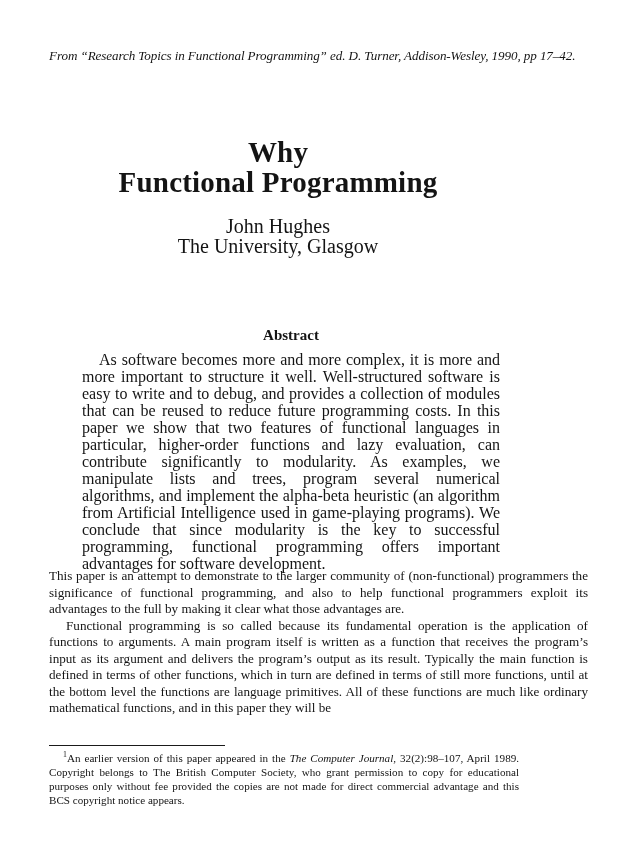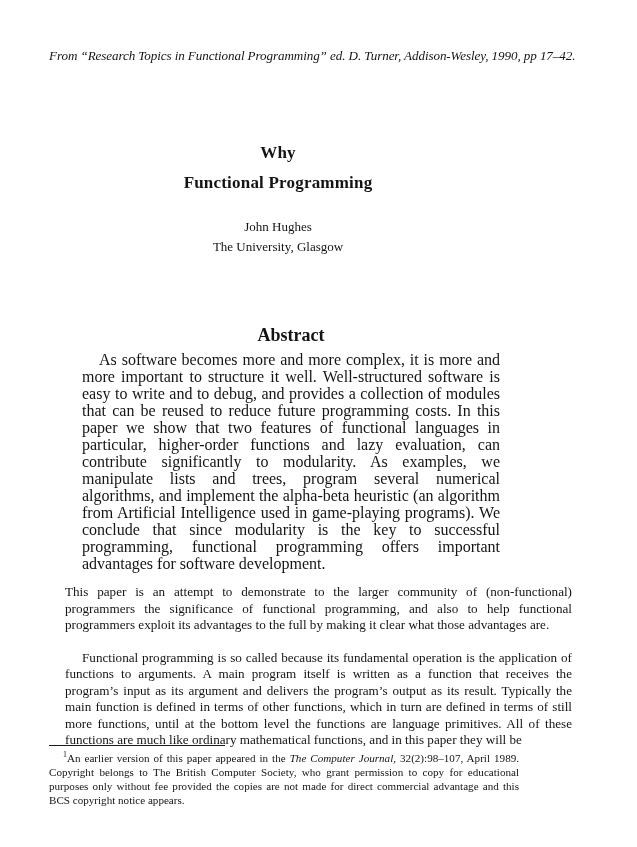--- a/index.html
+++ b/index.html
@@ -33,48 +33,48 @@
 
   
   .title-block {
     position: absolute;
     left: 49px;
     top: 138px;
     width: 458px;     
     text-align: center;
   }
   .paper-title {
-    font-size: 17px;
+    font-size: 29px;
     font-weight: bold;
     line-height: 29.5px;
     letter-spacing: 0.2px;
   }
   .paper-title .tl {
     display: block;
   }
   .author-block {
     margin-top: 20px;
-    font-size: 13px;
+    font-size: 20px;
     line-height: 19.5px;
   }
   .author-block .al {
     display: block;
   }
 
   
   .abstract {
     position: absolute;
     left: 82px;
     top: 328px;
     width: 418px;
   }
   .abstract-heading {
     text-align: center;
     font-weight: bold;
-    font-size: 18px;
+    font-size: 15px;
     line-height: 15px;
     margin-bottom: 8px;
   }
   .abstract-body {
     font-size: 16px;
     line-height: 17px;
     text-align: justify;
     text-indent: 17px;
     hyphens: auto;
     -webkit-hyphens: auto;
@@ -101,21 +101,21 @@
     left: 49px;
     top: 568px;
     width: 539px;
     font-size: 13.15px;
     line-height: 16.5px;
     text-align: justify;
     hyphens: auto;
     -webkit-hyphens: auto;
   }
   .body-text p {
-    margin: 16px;
+    margin: 0;
     text-indent: 0;
   }
   .body-text p.indented {
     text-indent: 17px;
   }
 
   
   .footnote-area {
     position: absolute;
     left: 49px;

